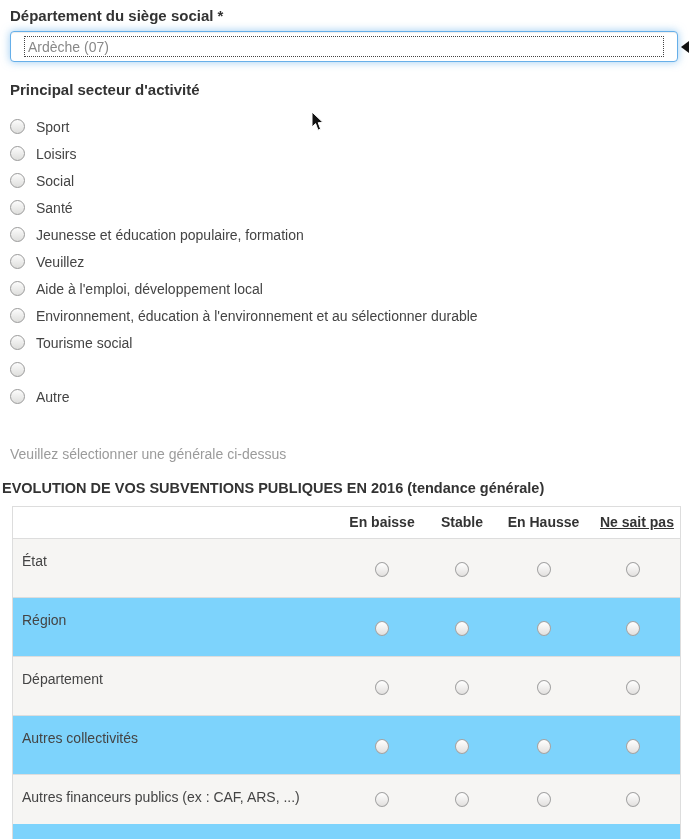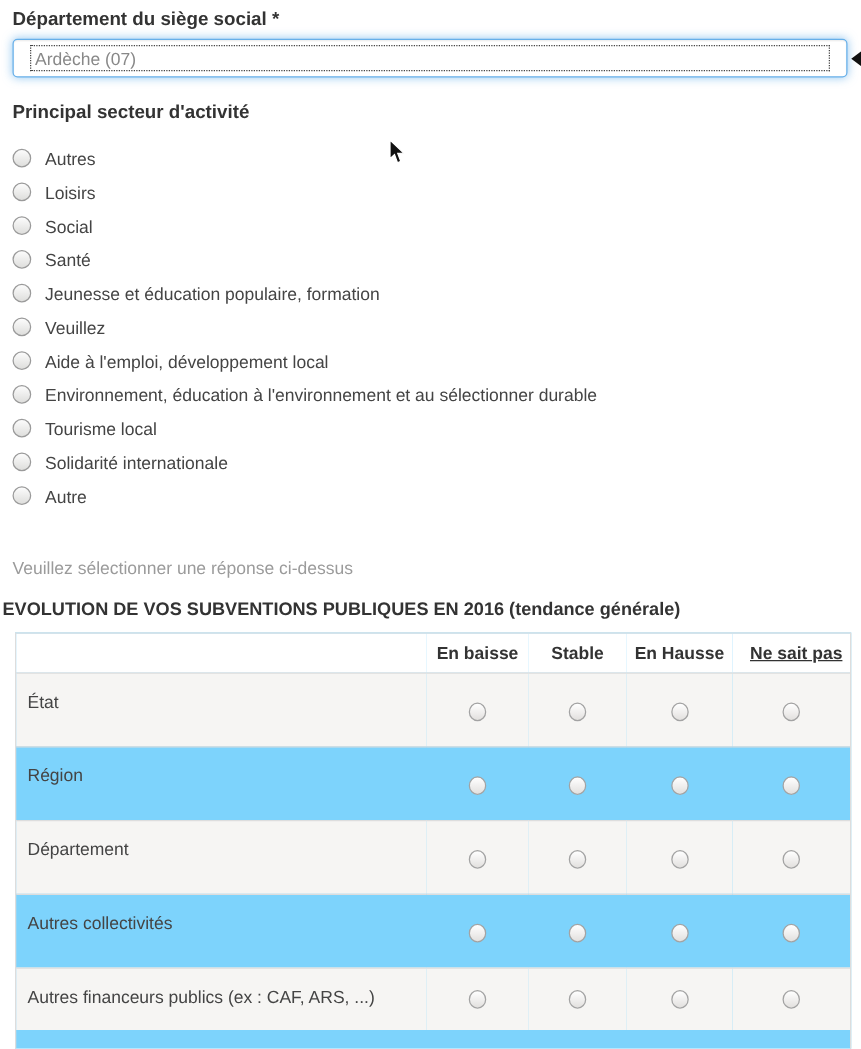--- a/index.html
+++ b/index.html
@@ -93,21 +93,21 @@
       <span class="select-value">Ardèche (07)</span>
     </div>
   </div>
   <div class="edge-arrow"></div>
 
   <div class="qlabel" style="top:81px">Principal secteur d'activité</div>
 
   <div class="opt-list">
     <label class="opt">
       <span class="radio"></span>
-      <span class="opt-label">Autres</span>
+      <span class="opt-label">Sport</span>
     </label>
     <label class="opt">
       <span class="radio"></span>
       <span class="opt-label">Loisirs</span>
     </label>
     <label class="opt">
       <span class="radio"></span>
       <span class="opt-label">Social</span>
     </label>
     <label class="opt">
@@ -125,33 +125,32 @@
     <label class="opt">
       <span class="radio"></span>
       <span class="opt-label">Aide à l'emploi, développement local</span>
     </label>
     <label class="opt">
       <span class="radio"></span>
       <span class="opt-label">Environnement, éducation à l'environnement et au sélectionner durable</span>
     </label>
     <label class="opt">
       <span class="radio"></span>
-      <span class="opt-label">Tourisme local</span>
-    </label>
-    <label class="opt">
-      <span class="radio"></span>
-      <span class="opt-label">Solidarité internationale</span>
+      <span class="opt-label">Tourisme social</span>
+    </label>
+    <label class="opt">
+      <span class="radio"></span>
     </label>
     <label class="opt">
       <span class="radio"></span>
       <span class="opt-label">Autre</span>
     </label>
   </div>
 
-  <div class="hint">Veuillez sélectionner une réponse ci-dessus</div>
+  <div class="hint">Veuillez sélectionner une générale ci-dessus</div>
 
   <div class="table-title">EVOLUTION DE VOS SUBVENTIONS PUBLIQUES EN 2016 (tendance générale)</div>
 
   <div class="tbl-wrap">
     <table class="sub">
       <colgroup>
         <col style="width:328px">
           <col style="width:82px">
           <col style="width:78px">
           <col style="width:85px">

